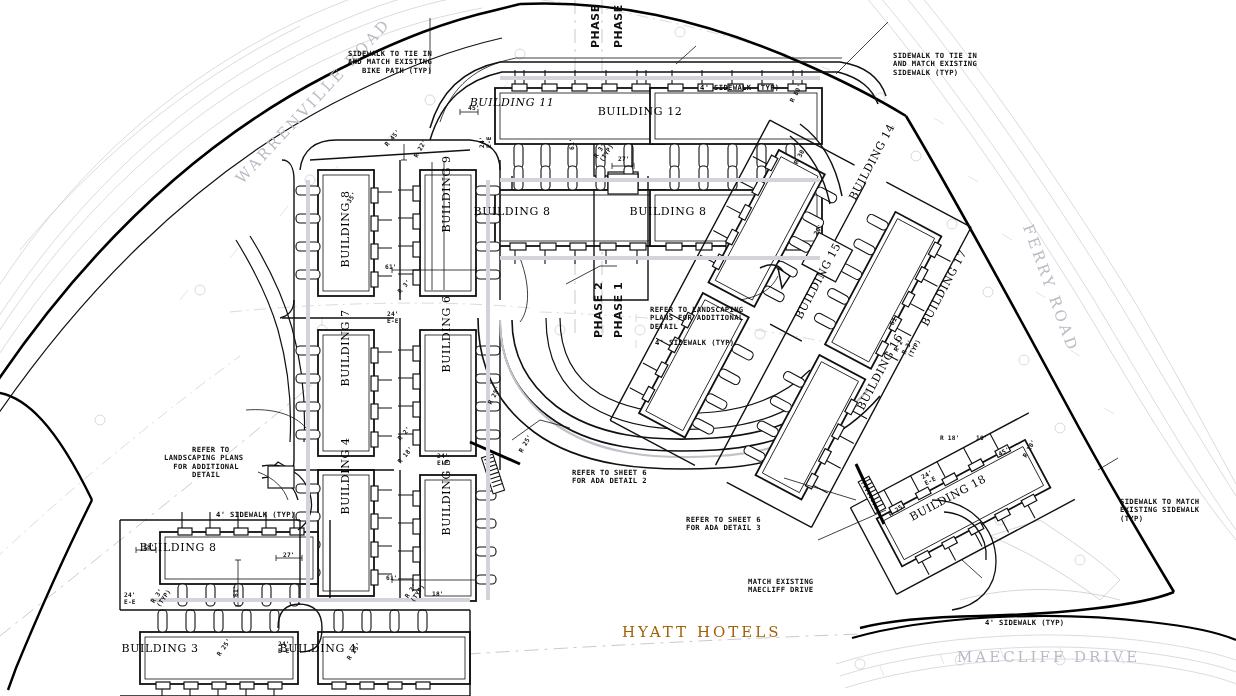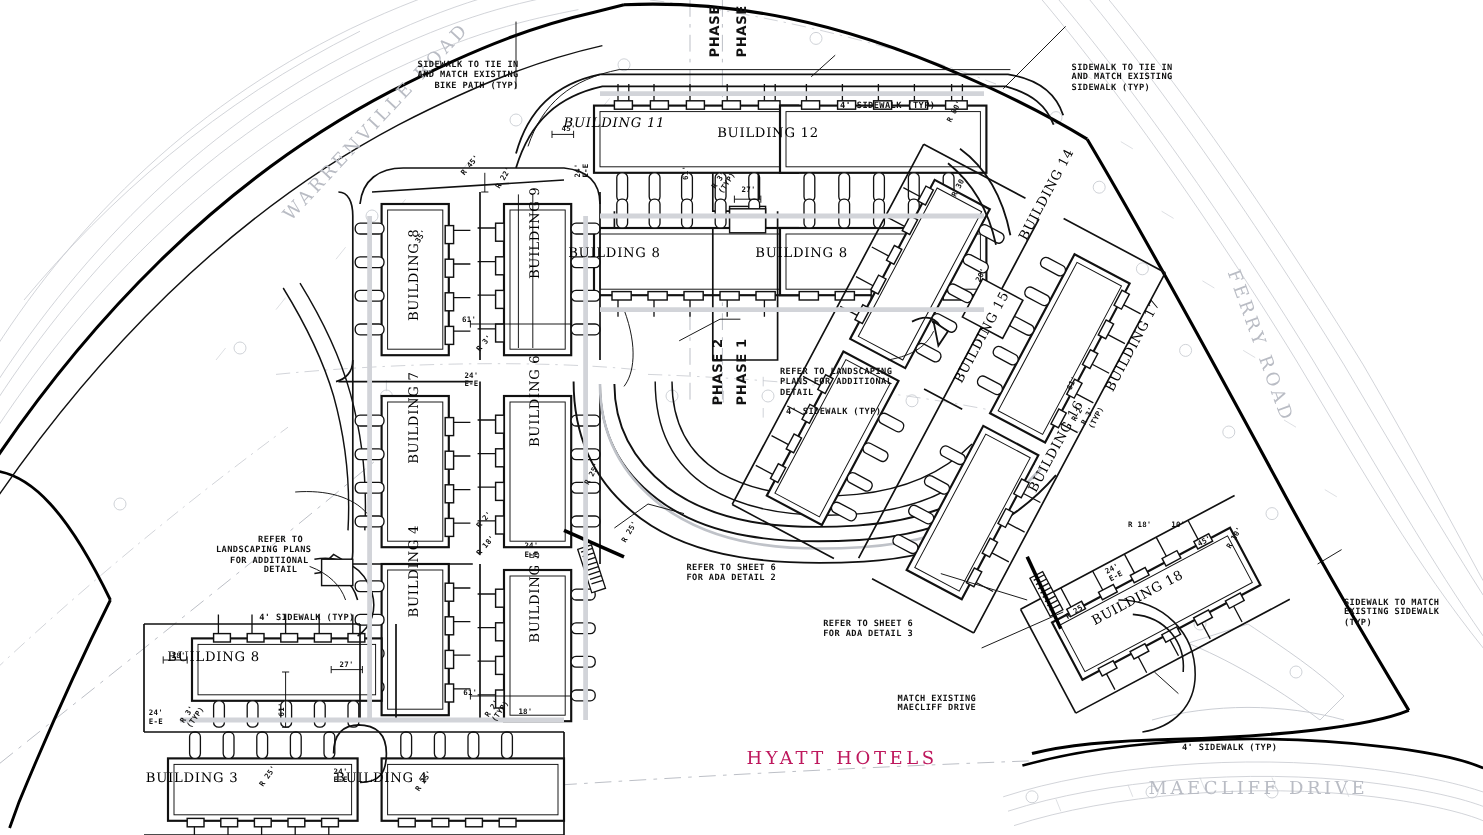--- a/index.html
+++ b/index.html
@@ -19,21 +19,21 @@
   .road{position:absolute;font-family:"DejaVu Serif",serif;
         color:#b9bcc4;white-space:nowrap;letter-spacing:3px;
         transform-origin:left top;font-size:15px;}
   .phase{position:absolute;font-family:"DejaVu Sans",sans-serif;
         font-weight:700;font-size:11px;color:#111;white-space:nowrap;
         transform-origin:left top;letter-spacing:.5px;}
   .dim{position:absolute;font-family:"DejaVu Sans Mono",monospace;
        font-size:6.2px;color:#111;white-space:nowrap;font-weight:700;
        transform-origin:left top;letter-spacing:.2px;}
   .hyatt{position:absolute;font-family:"DejaVu Serif",serif;font-size:15px;
-         color:#be185d;letter-spacing:3px;white-space:nowrap;}
+         color:#a16207;letter-spacing:3px;white-space:nowrap;}
 </style>
 </head>
 <body>
 
 <div id="sheet">
 
   <svg class="layer" viewBox="0 0 1236 696" preserveAspectRatio="none">
     <g stroke="#c9ccd2" fill="none" stroke-width="0.7">
 
       <path d="M -10 330 C 60 220 160 110 300 40 C 380 0 430 -10 470 -18"></path>
@@ -701,21 +701,21 @@
 AND MATCH EXISTING
    BIKE PATH (TYP)</div>
       <div class="note" style="left: 893px; top: 7px;">SIDEWALK TO TIE IN
 AND MATCH EXISTING
 SIDEWALK (TYP)</div>
       <div class="note" style="left: 700px; top: 39px;">4' SIDEWALK (TYP)</div>
       <div class="note" style="left: 650px; top: 261px;">REFER TO LANDSCAPING
 PLANS FOR ADDITIONAL
 DETAIL</div>
       <div class="note" style="left: 655px; top: 294px;">4' SIDEWALK (TYP)</div>
-      <div class="note" style="left: 180px; top: 401px; text-align: center;">      REFER TO
+      <div class="note" style="left: 164px; top: 401px;">      REFER TO
 LANDSCAPING PLANS
   FOR ADDITIONAL
       DETAIL</div>
       <div class="note" style="left: 216px; top: 466px;">4' SIDEWALK (TYP)</div>
       <div class="note" style="left: 572px; top: 424px;">REFER TO SHEET 6
 FOR ADA DETAIL 2</div>
       <div class="note" style="left: 686px; top: 471px;">REFER TO SHEET 6
 FOR ADA DETAIL 3</div>
       <div class="note" style="left: 748px; top: 533px;">MATCH EXISTING
 MAECLIFF DRIVE</div>

